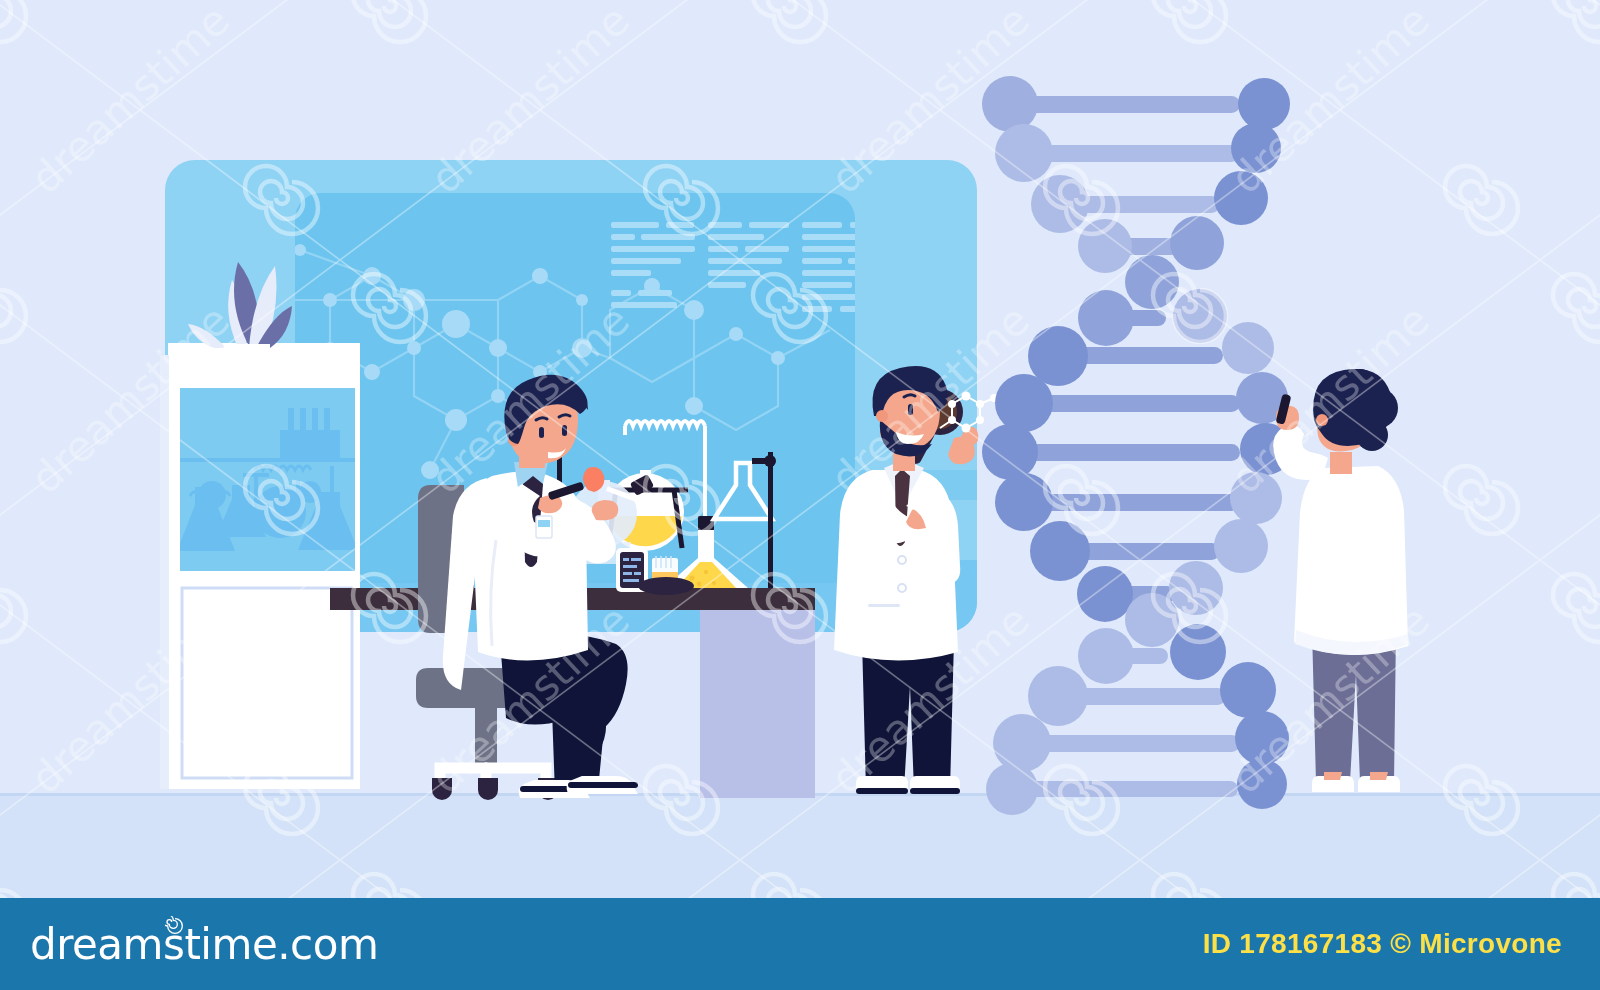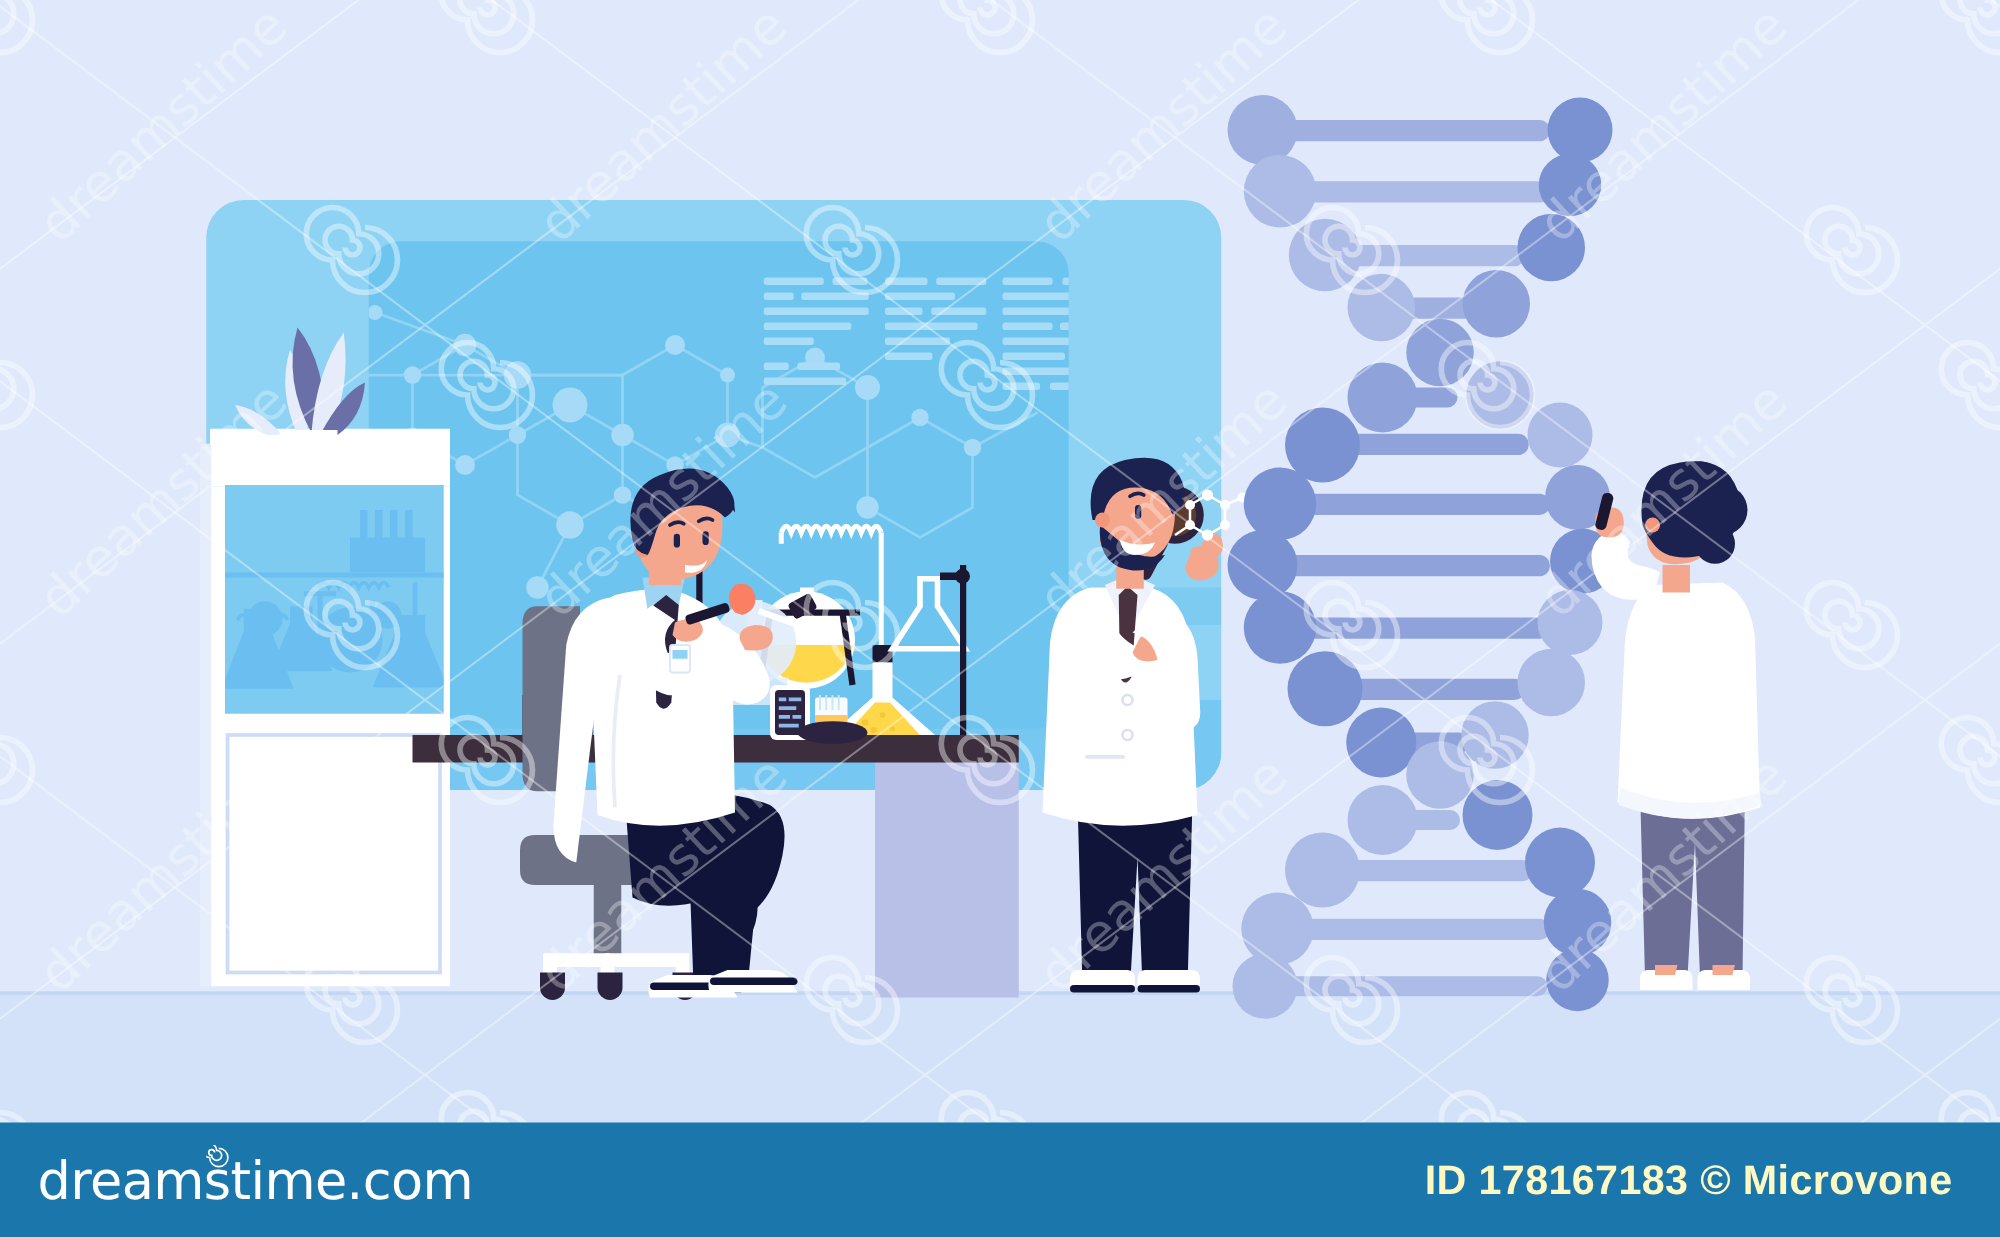--- a/index.html
+++ b/index.html
@@ -28,21 +28,21 @@
   .brand { display: flex; align-items: center; position: relative; }
   .brand-text {
     color: #ffffff; font-size: 42px; letter-spacing: -0.5px;
     font-family: "DejaVu Sans", sans-serif; font-weight: 400;
   }
   .brand-reg {
     position: absolute; left: 135px; top: -4px;
     width: 20px; height: 20px;
   }
   .credit {
-    color: #fef9c3; font-size: 33px; font-weight: bold;
+    color: #fde047; font-size: 28px; font-weight: bold;
     font-family: "Liberation Sans", sans-serif;
     letter-spacing: 0.3px;
   }
 </style>
 </head>
 <body>
 
 <div id="stage">
 
   <svg id="illus" viewBox="0 0 1600 900">

